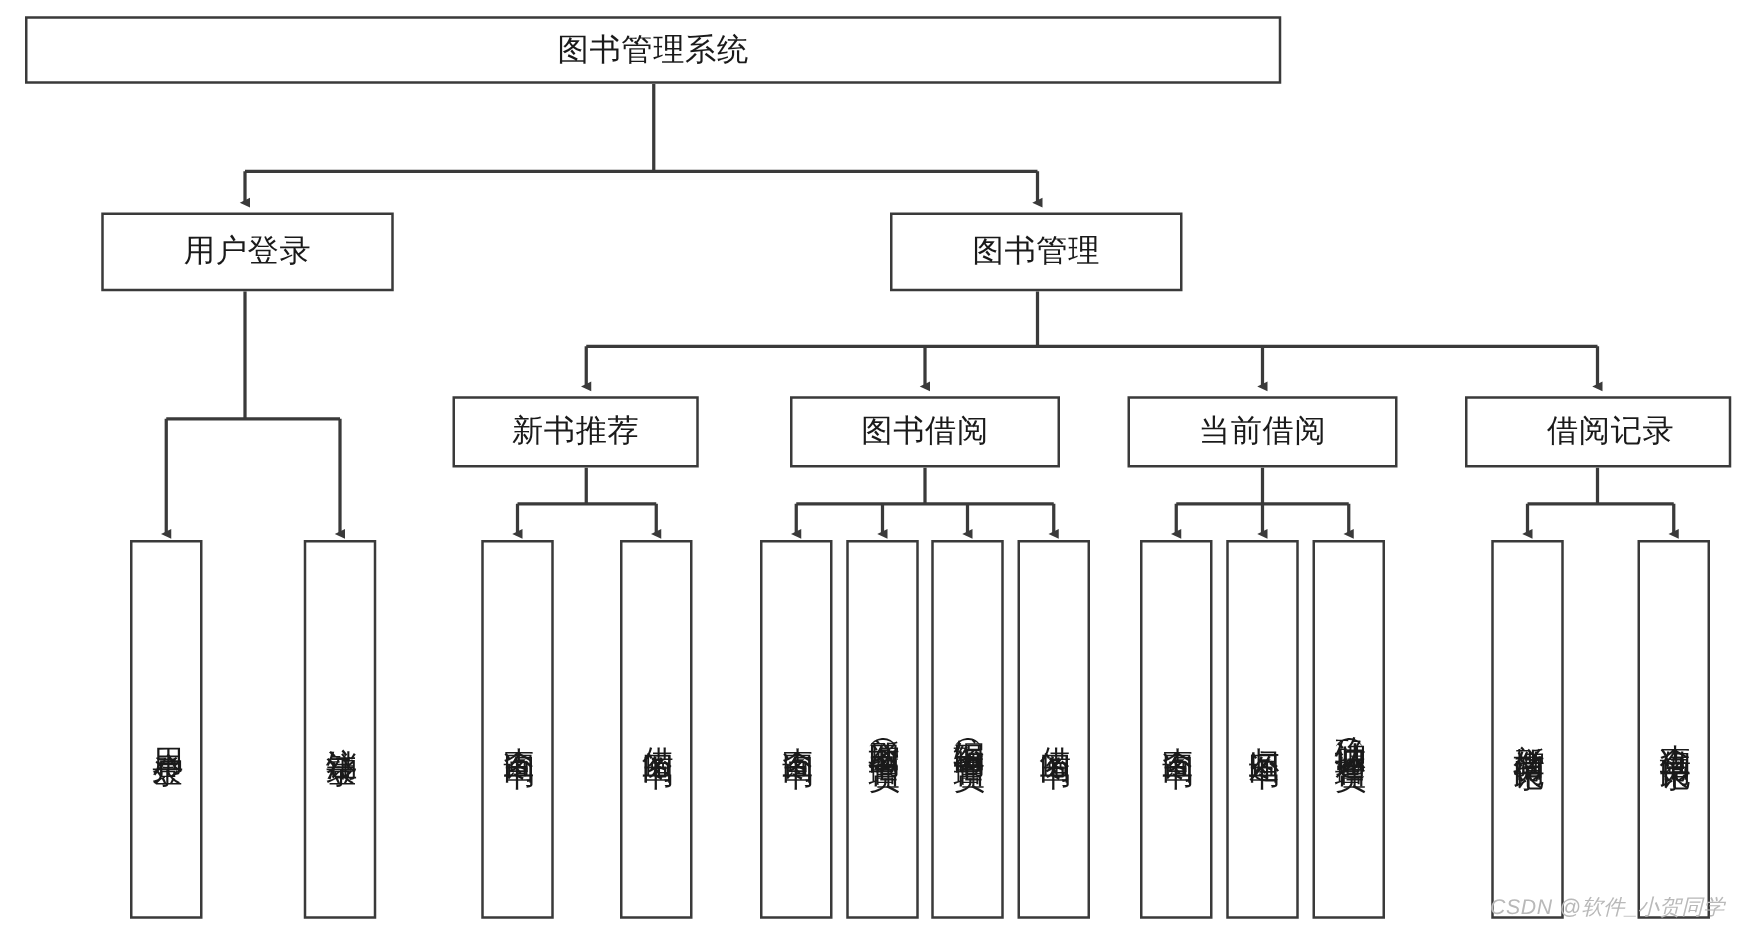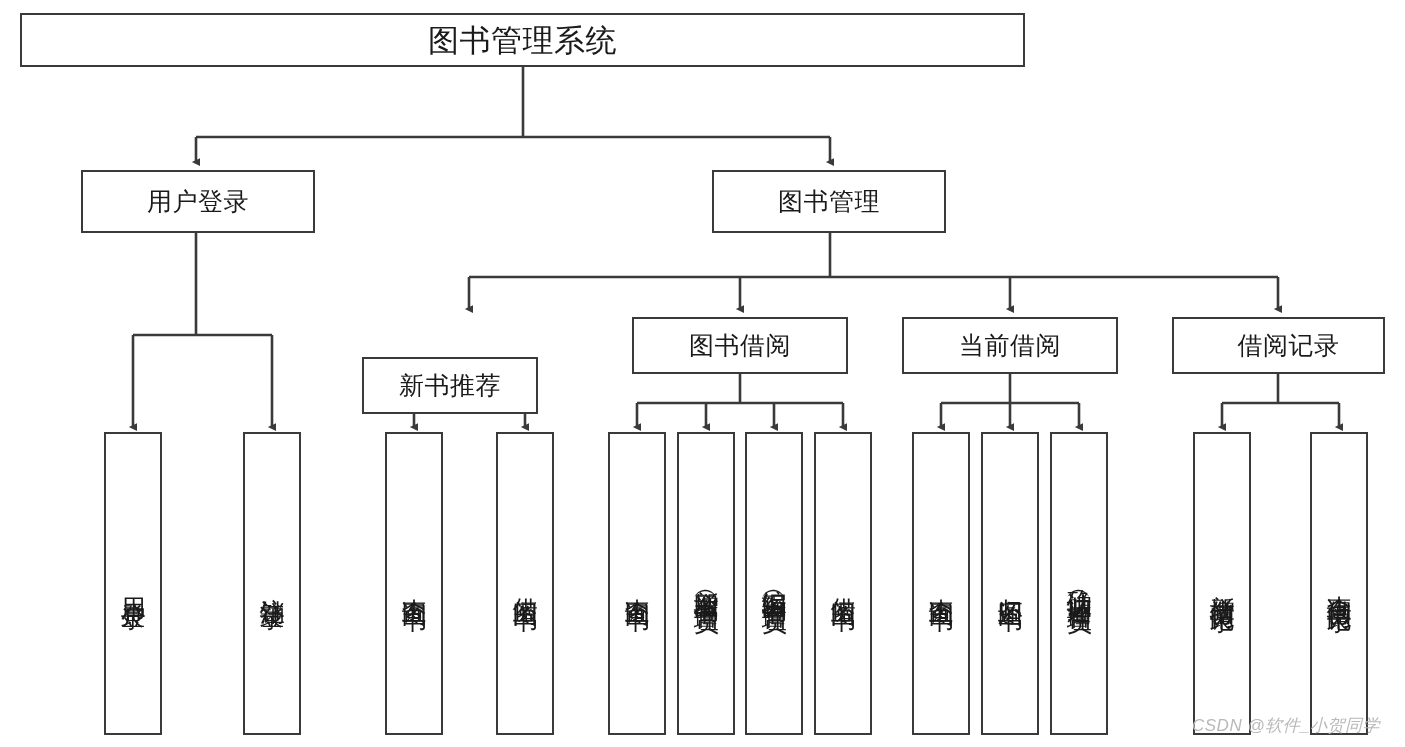--- a/index.html
+++ b/index.html
@@ -40,21 +40,21 @@
     text-align: center;
     line-height: 1.0;
     white-space: pre;
   }
   
   .node.horiz .node-label {
     font-size: 25px;
     letter-spacing: 0.5px;
   }
   .node.root .node-label {
-    font-size: 31px;
+    font-size: 25px;
   }
   
   .node.vert {
     align-items: center;
     justify-content: center;
   }
   .node.vert .node-label {
     writing-mode: vertical-rl;
     text-orientation: upright;
     font-size: 25px;
@@ -132,21 +132,21 @@
     <span class="node-label">图书管理系统</span>
   </div>
 
   <div class="node horiz" style="left:81px; top:170px; width:234px; height:63px;">
     <span class="node-label">用户登录</span>
   </div>
   <div class="node horiz" style="left:712px; top:170px; width:234px; height:63px;">
     <span class="node-label">图书管理</span>
   </div>
 
-  <div class="node horiz" style="left:362px; top:317px; width:176px; height:57px;margin-top:40px;">
+  <div class="node horiz" style="left:362px; top:317px; width:197px; height:57px;">
     <span class="node-label">新书推荐</span>
   </div>
   <div class="node horiz" style="left:632px; top:317px; width:216px; height:57px;">
     <span class="node-label">图书借阅</span>
   </div>
   <div class="node horiz" style="left:902px; top:317px; width:216px; height:57px;">
     <span class="node-label">当前借阅</span>
   </div>
   <div class="node horiz" style="left:1172px; top:317px; width:213px; height:57px;padding-left:20px;">
     <span class="node-label">借阅记录</span>

